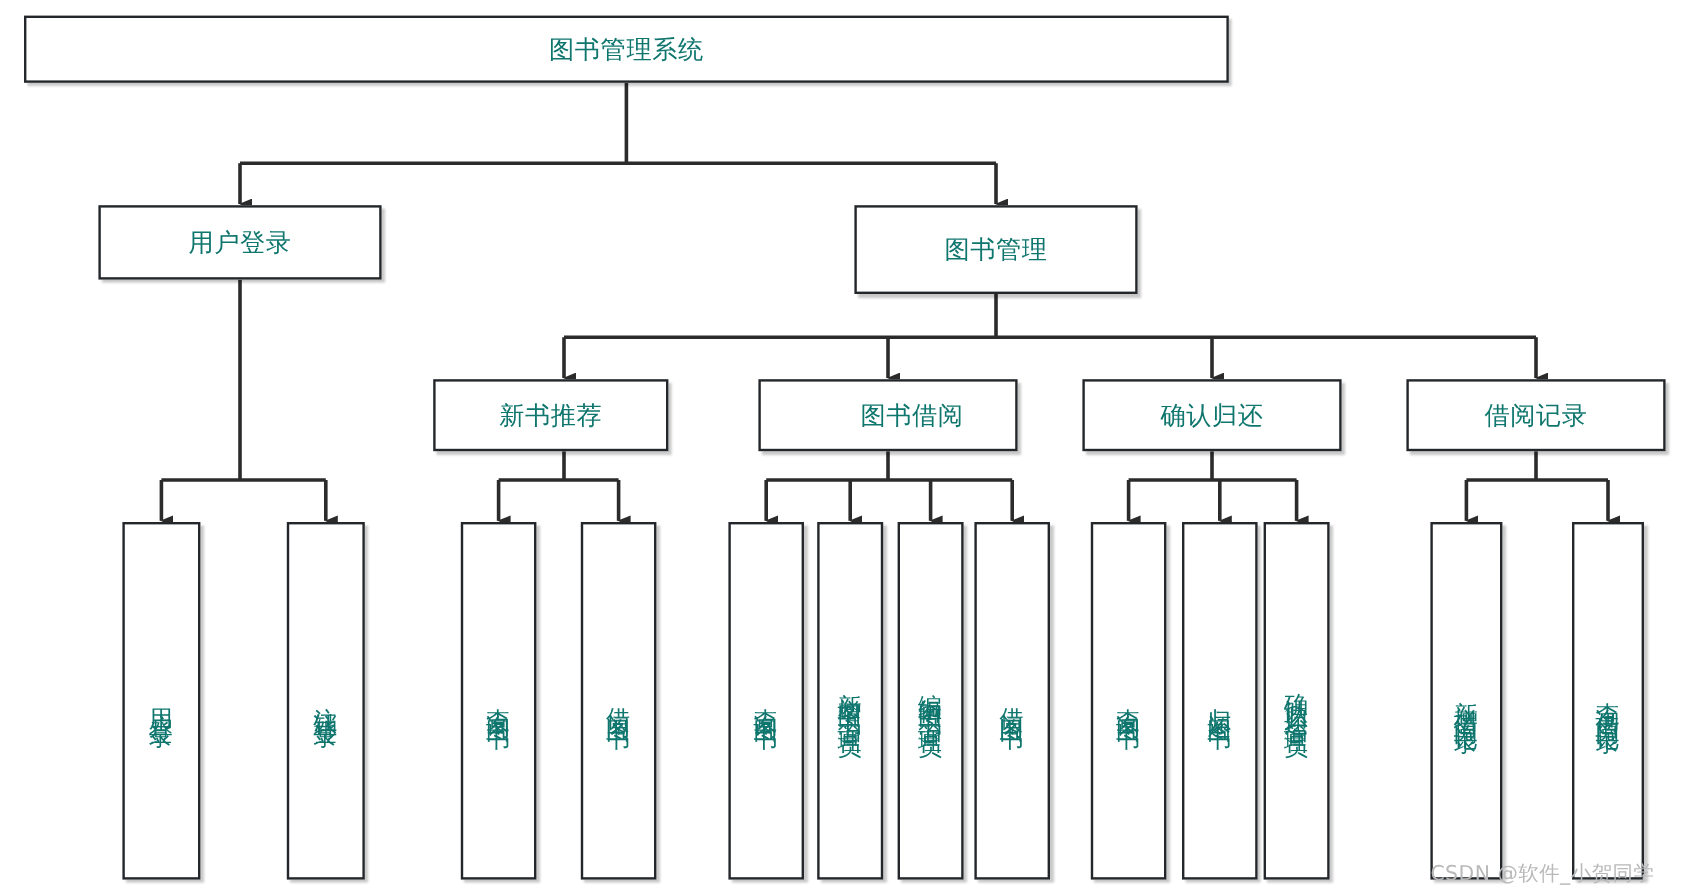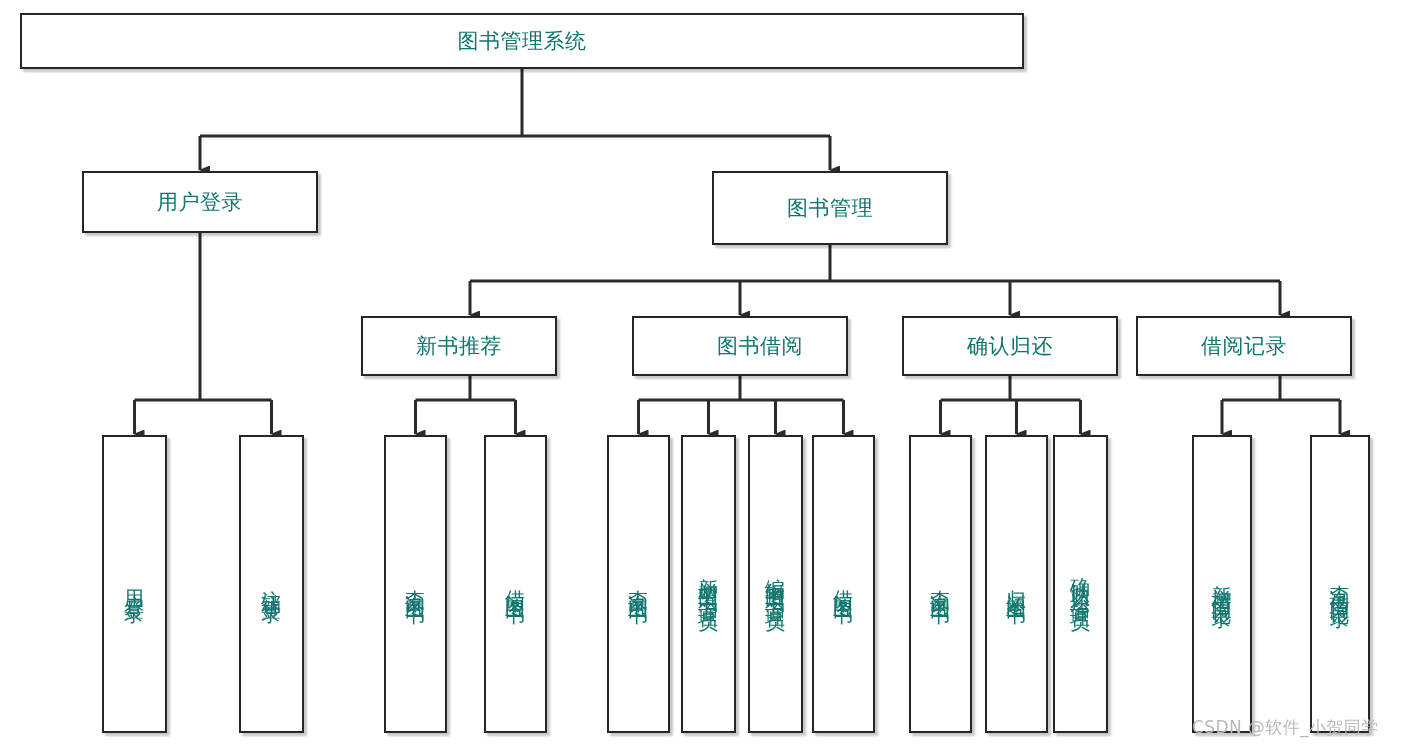--- a/index.html
+++ b/index.html
@@ -120,21 +120,21 @@
       </div>
       <div class="node-box" style="left: 361px; top: 316px; width: 196px; height: 60px;">
         <span class="node-label">新书推荐</span>
       </div>
       <div class="node-box" style="left: 632px; top: 316px; width: 216px; height: 60px; padding-left: 40px;">
         <span class="node-label">图书借阅</span>
       </div>
       <div class="node-box" style="left: 902px; top: 316px; width: 216px; height: 60px;">
         <span class="node-label">确认归还</span>
       </div>
-      <div class="node-box" style="left: 1136px; top: 316px; width: 216px; height: 60px;">
+      <div class="node-box" style="left: 1172px; top: 316px; width: 216px; height: 60px;">
         <span class="node-label">借阅记录</span>
       </div>
       <div class="node-box" style="left: 102px; top: 435px; width: 65px; height: 298px;">
         <span class="node-label vertical">用户登录</span>
       </div>
       <div class="node-box" style="left: 239px; top: 435px; width: 65px; height: 298px;">
         <span class="node-label vertical">注销登录</span>
       </div>
       <div class="node-box" style="left: 384px; top: 435px; width: 63px; height: 298px;">
         <span class="node-label vertical">查询图书</span>

